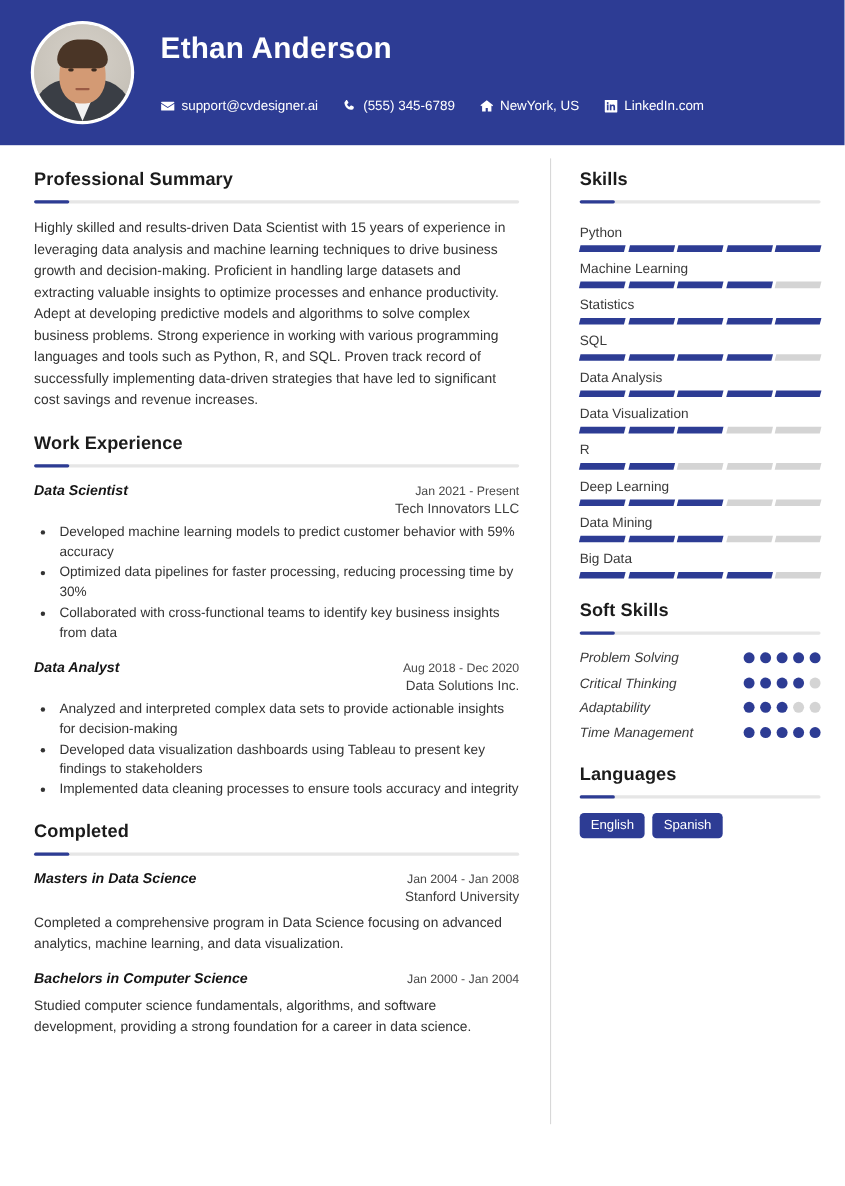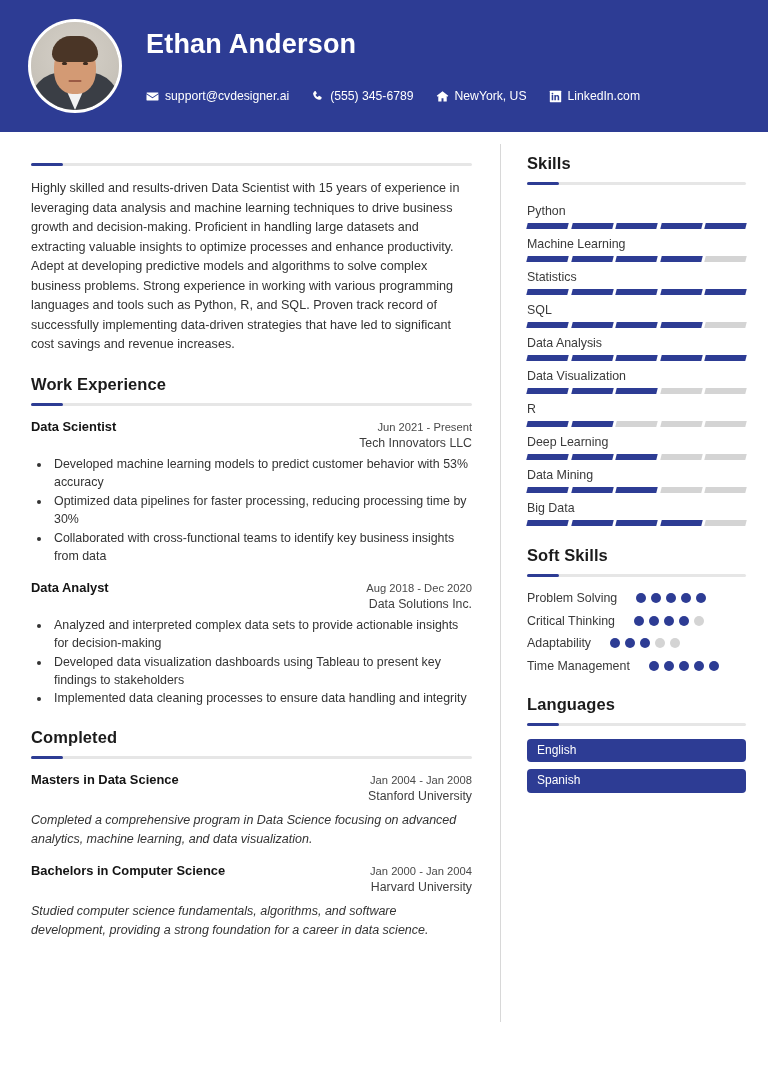--- a/index.html
+++ b/index.html
@@ -140,20 +140,21 @@
   .entry-head {
     display: flex;
     align-items: baseline;
     justify-content: space-between;
     gap: 12px;
   }
   .entry-title {
     font-size: 12.9px;
     font-weight: bold;
     color: #141414;
+    font-style: italic;
   }
   .entry-date {
     font-size: 11.2px;
     color: #4a4a4a;
     white-space: nowrap;
   }
   .entry-org {
     font-size: 12.3px;
     color: #3d3d3d;
     margin-top: 2px;
@@ -165,21 +166,20 @@
     line-height: 1.45;
     color: #333333;
     margin-bottom: 1px;
     padding-left: 3px;
   }
   .entry-desc {
     font-size: 12.5px;
     line-height: 1.5;
     color: #333333;
     margin-top: 8px;
-    font-style: italic;
   }
   .sec-block { margin-top: 20px; }
 
   
   .skill { margin-bottom: 0; }
   .skill-name {
     font-size: 12.4px;
     color: #3a3a3a;
     padding: 6px 0 5px 0;
   }
@@ -189,36 +189,37 @@
     height: 6px;
     background: #d4d4d4;
     transform: skewX(-14deg);
   }
   .seg.on { background: #2d3c94; }
 
   
   .soft-row {
     display: flex;
     align-items: flex-start;
-    justify-content: flex-start;
+    justify-content: space-between;
     gap: 19px;
     margin-bottom: 6px;
+    font-style: italic;
   }
   .soft-name {
     font-size: 12.4px;
     color: #3a3a3a;
     line-height: 1.35;
     max-width: 120px;
   }
   .dots { display: flex; gap: 5px; padding-top: 3px; flex: 0 0 auto; }
   .dot { width: 10px; height: 10px; border-radius: 50%; background: #d4d4d4; }
   .dot.on { background: #2d3c94; }
 
   
-  .lang-wrap { display: flex; flex-wrap: wrap; gap: 7px; flex-direction: column; }
+  .lang-wrap { display: flex; flex-wrap: wrap; gap: 7px; }
   .lang-tag {
     background: #2d3c94;
     color: #ffffff;
     font-size: 12px;
     padding: 4px 10px 5px 10px;
     border-radius: 4px;
     line-height: 1.2;
   }
 </style>
 </head>
@@ -287,50 +288,51 @@
 
       </div>
     </div>
   </div>
 
   <div class="body-wrap">
 
     <div class="col-left">
 
       <div class="sec">
+        <div class="sec-title">Professional Summary</div>
         <div class="sec-rule"></div>
         <div class="summary">Highly skilled and results-driven Data Scientist with 15 years of experience in leveraging data analysis and machine learning techniques to drive business growth and decision-making. Proficient in handling large datasets and extracting valuable insights to optimize processes and enhance productivity. Adept at developing predictive models and algorithms to solve complex business problems. Strong experience in working with various programming languages and tools such as Python, R, and SQL. Proven track record of successfully implementing data-driven strategies that have led to significant cost savings and revenue increases.</div>
       </div>
 
       <div class="sec sec-block">
         <div class="sec-title">Work Experience</div>
         <div class="sec-rule"></div>
         <div id="experience-list">
             <div class="entry">
               <div class="entry-head">
                 <div class="entry-title">Data Scientist</div>
-                <div class="entry-date">Jun 2021 - Present</div>
+                <div class="entry-date">Jan 2021 - Present</div>
               </div>
               <div class="entry-org">Tech Innovators LLC</div>
               <ul class="bullets">
-                <li>Developed machine learning models to predict customer behavior with 53% accuracy</li>
+                <li>Developed machine learning models to predict customer behavior with 59% accuracy</li>
                 <li>Optimized data pipelines for faster processing, reducing processing time by 30%</li>
                 <li>Collaborated with cross-functional teams to identify key business insights from data</li>
               </ul>
             </div>
             <div class="entry">
               <div class="entry-head">
                 <div class="entry-title">Data Analyst</div>
                 <div class="entry-date">Aug 2018 - Dec 2020</div>
               </div>
               <div class="entry-org">Data Solutions Inc.</div>
               <ul class="bullets">
                 <li>Analyzed and interpreted complex data sets to provide actionable insights for decision-making</li>
                 <li>Developed data visualization dashboards using Tableau to present key findings to stakeholders</li>
-                <li>Implemented data cleaning processes to ensure data handling and integrity</li>
+                <li>Implemented data cleaning processes to ensure tools accuracy and integrity</li>
               </ul>
             </div>
           </div>
       </div>
 
       <div class="sec sec-block">
         <div class="sec-title">Completed</div>
         <div class="sec-rule"></div>
         <div id="education-list">
             <div class="entry">
@@ -339,21 +341,20 @@
                 <div class="entry-date">Jan 2004 - Jan 2008</div>
               </div>
               <div class="entry-org">Stanford University</div>
               <div class="entry-desc">Completed a comprehensive program in Data Science focusing on advanced analytics, machine learning, and data visualization.</div>
             </div>
             <div class="entry">
               <div class="entry-head">
                 <div class="entry-title">Bachelors in Computer Science</div>
                 <div class="entry-date">Jan 2000 - Jan 2004</div>
               </div>
-              <div class="entry-org">Harvard University</div>
               <div class="entry-desc">Studied computer science fundamentals, algorithms, and software development, providing a strong foundation for a career in data science.</div>
             </div>
           </div>
       </div>
 
     </div>
 
     <div class="divider"></div>
 
     <div class="col-right">

